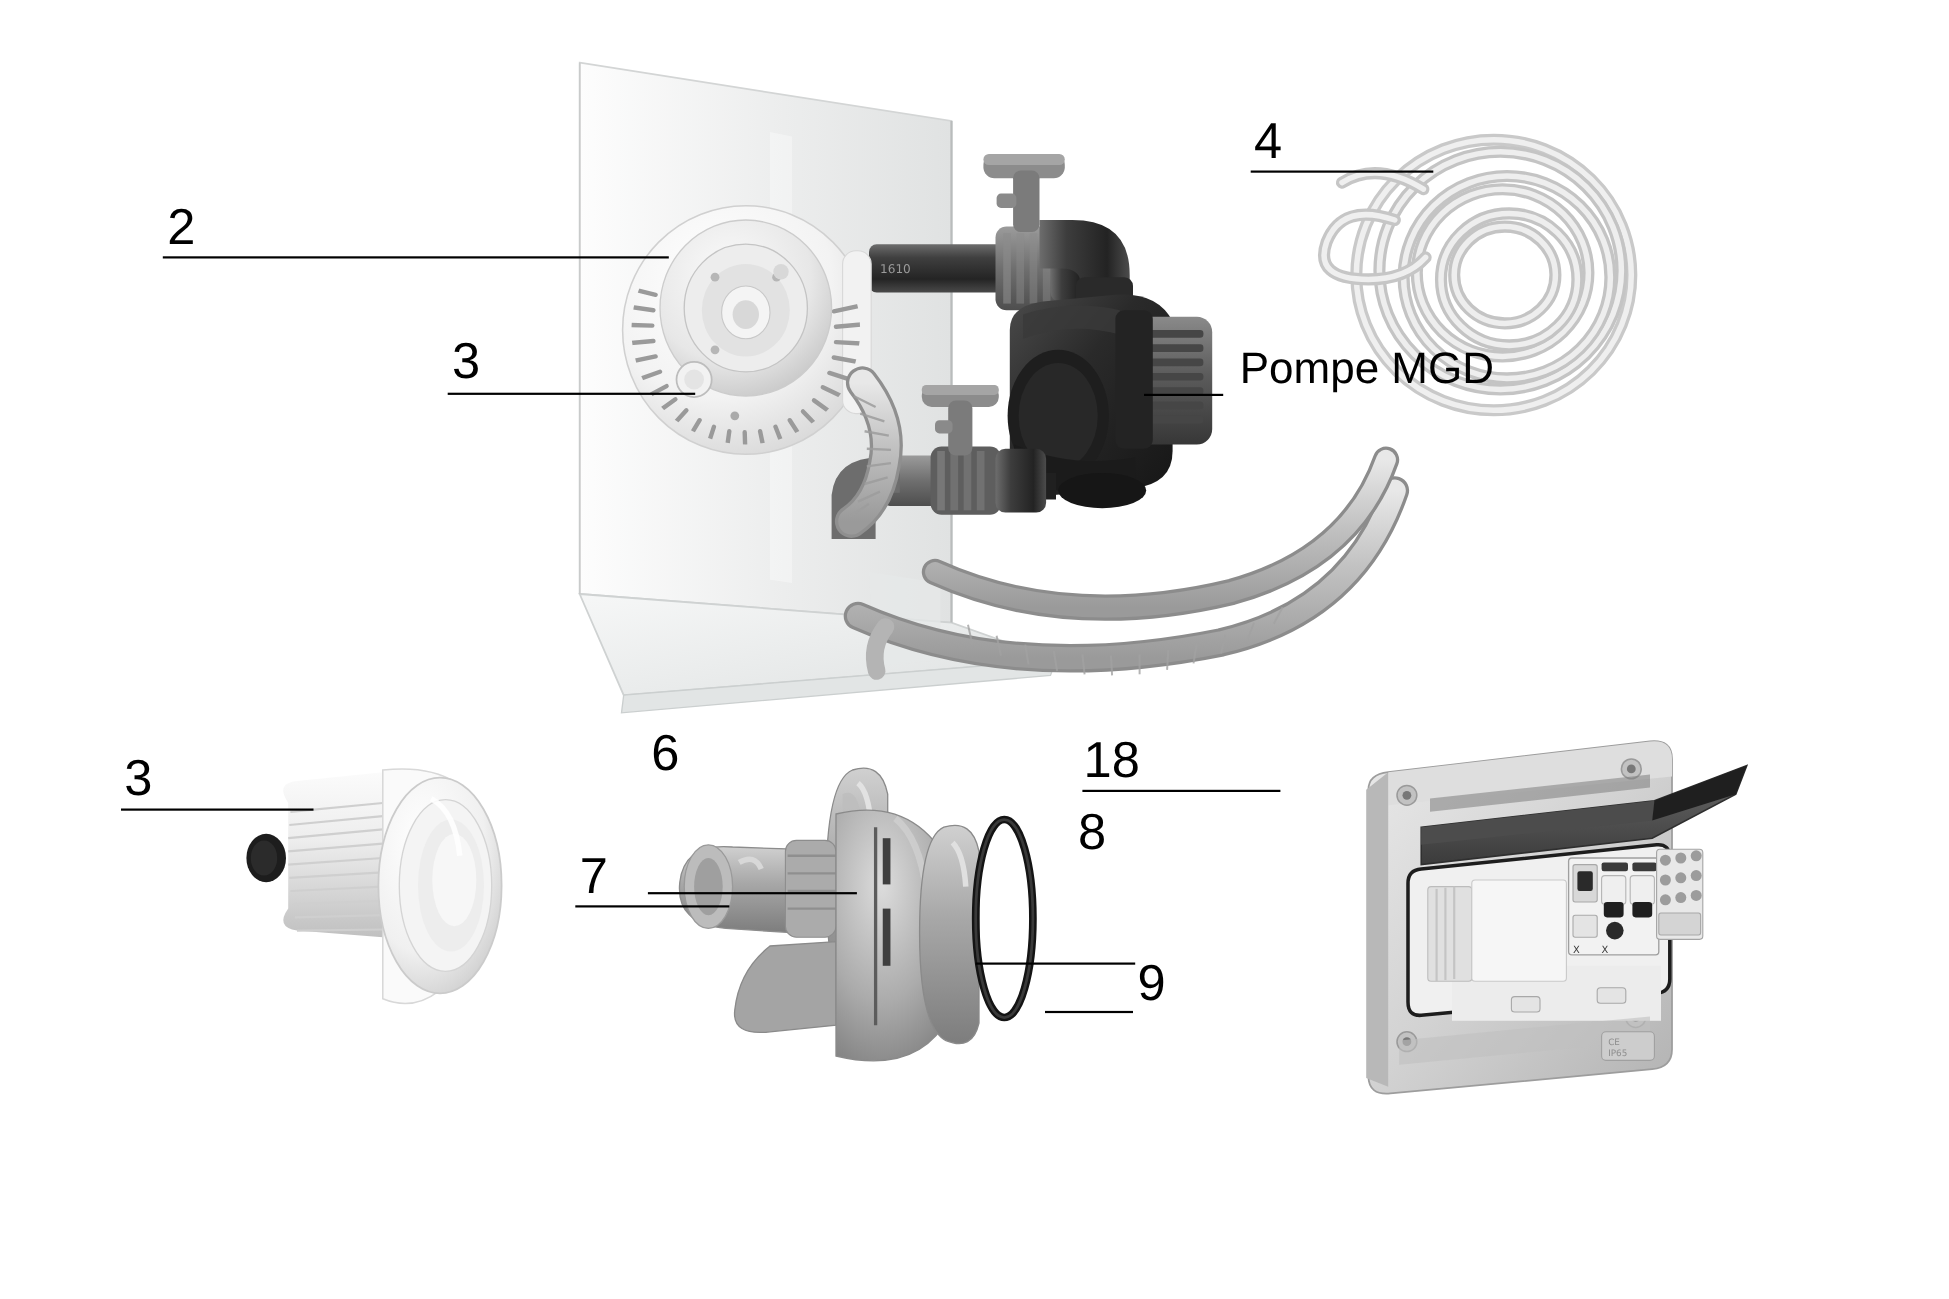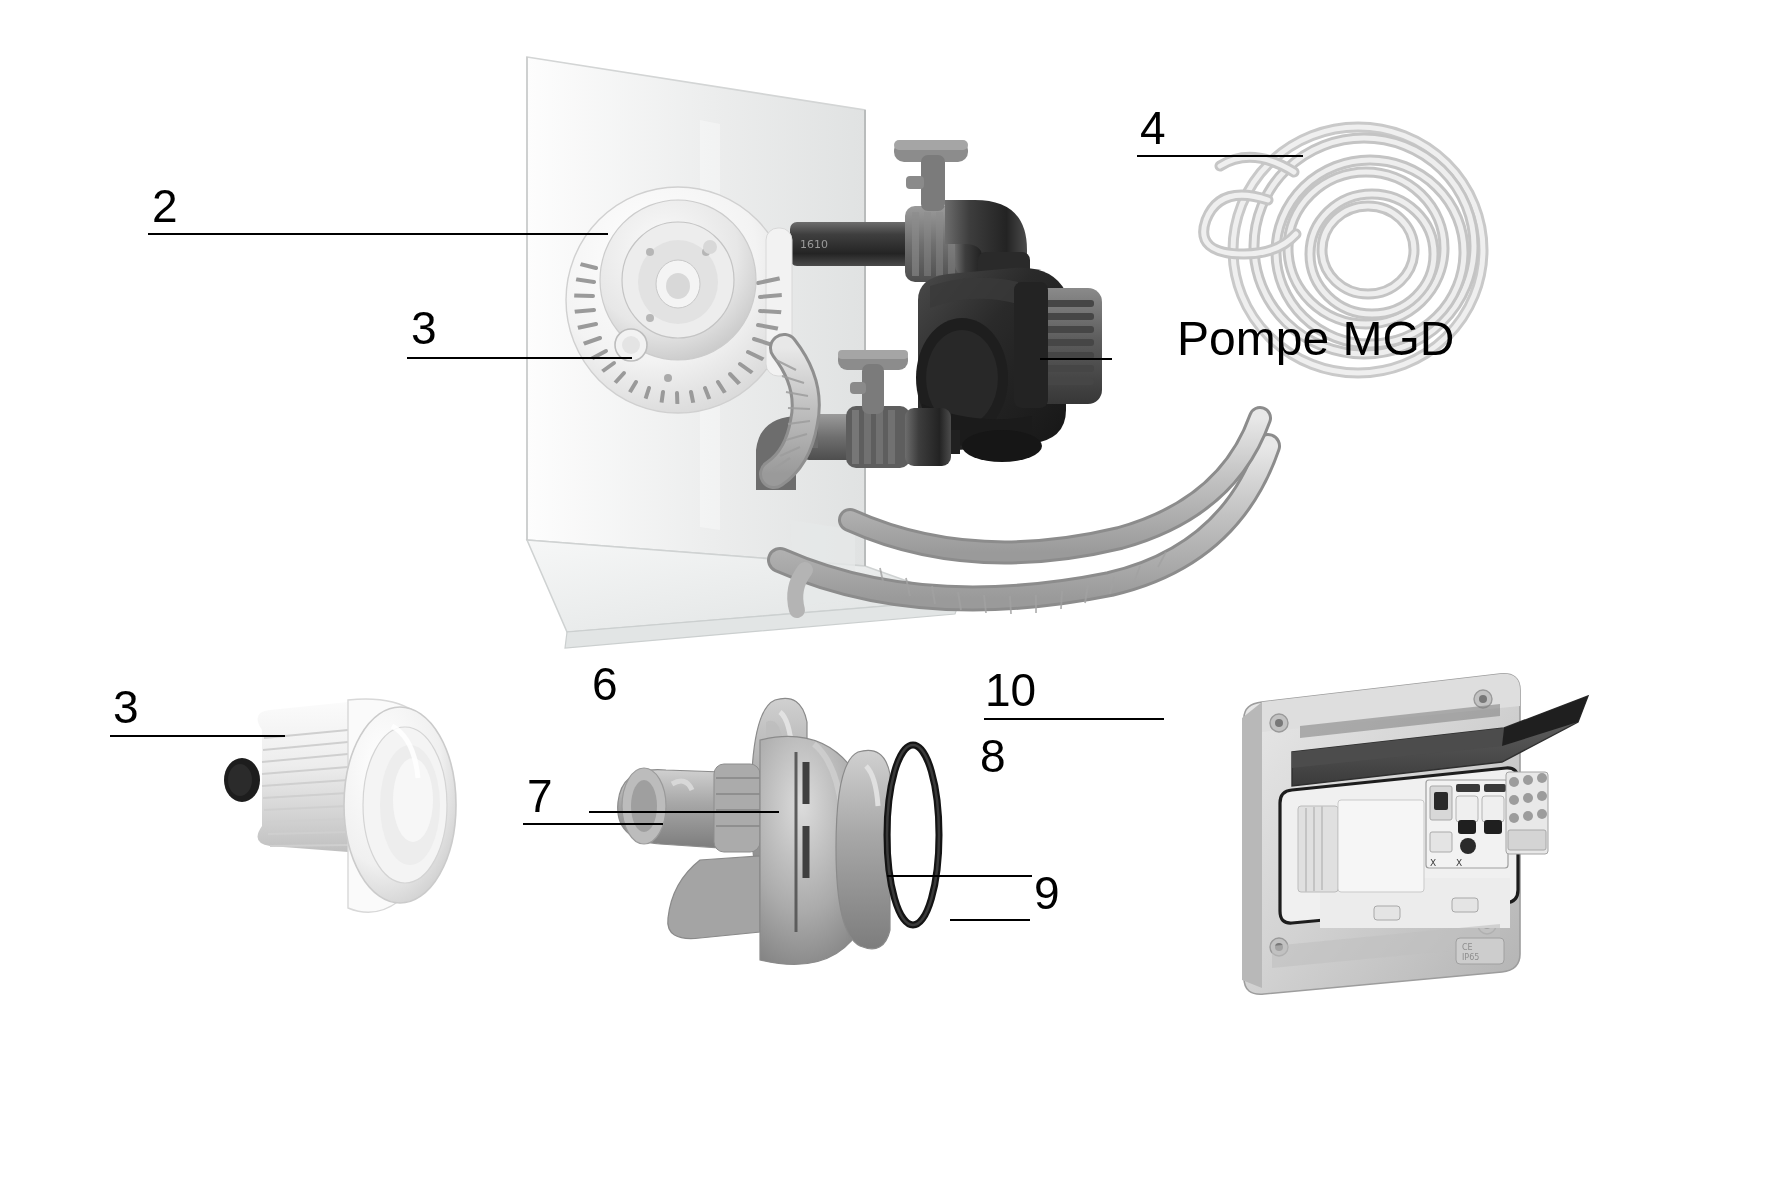--- a/index.html
+++ b/index.html
@@ -480,16 +480,16 @@
   <div class="leader" style="left:984px; top:718px; width:180px;"></div>
 
   <div class="callout-num" style="left:152px; top:183px; font-size:46px;">2</div>
   <div class="callout-num" style="left:411px; top:305px; font-size:46px;">3</div>
   <div class="callout-num" style="left:1140px; top:105px; font-size:46px;">4</div>
   <div class="callout-num" style="left:113px; top:684px; font-size:46px;">3</div>
   <div class="callout-num" style="left:592px; top:661px; font-size:46px;">6</div>
   <div class="callout-num" style="left:527px; top:773px; font-size:46px;">7</div>
   <div class="callout-num" style="left:980px; top:733px; font-size:46px;">8</div>
   <div class="callout-num" style="left:1034px; top:870px; font-size:46px;">9</div>
-  <div class="callout-num" style="left:985px; top:667px; font-size:46px;">10</div>
-  <div class="callout-text" style="left:1177px; top:315px; font-size:48px;">Pompe MGD</div>
+  <div class="callout-num" style="left:985px; top:667px; font-size:46px;">18</div>
+  <div class="callout-text" style="left:1127px; top:315px; font-size:40px;">Pompe MGD</div>
 
 </div>
 
 </body></html>

